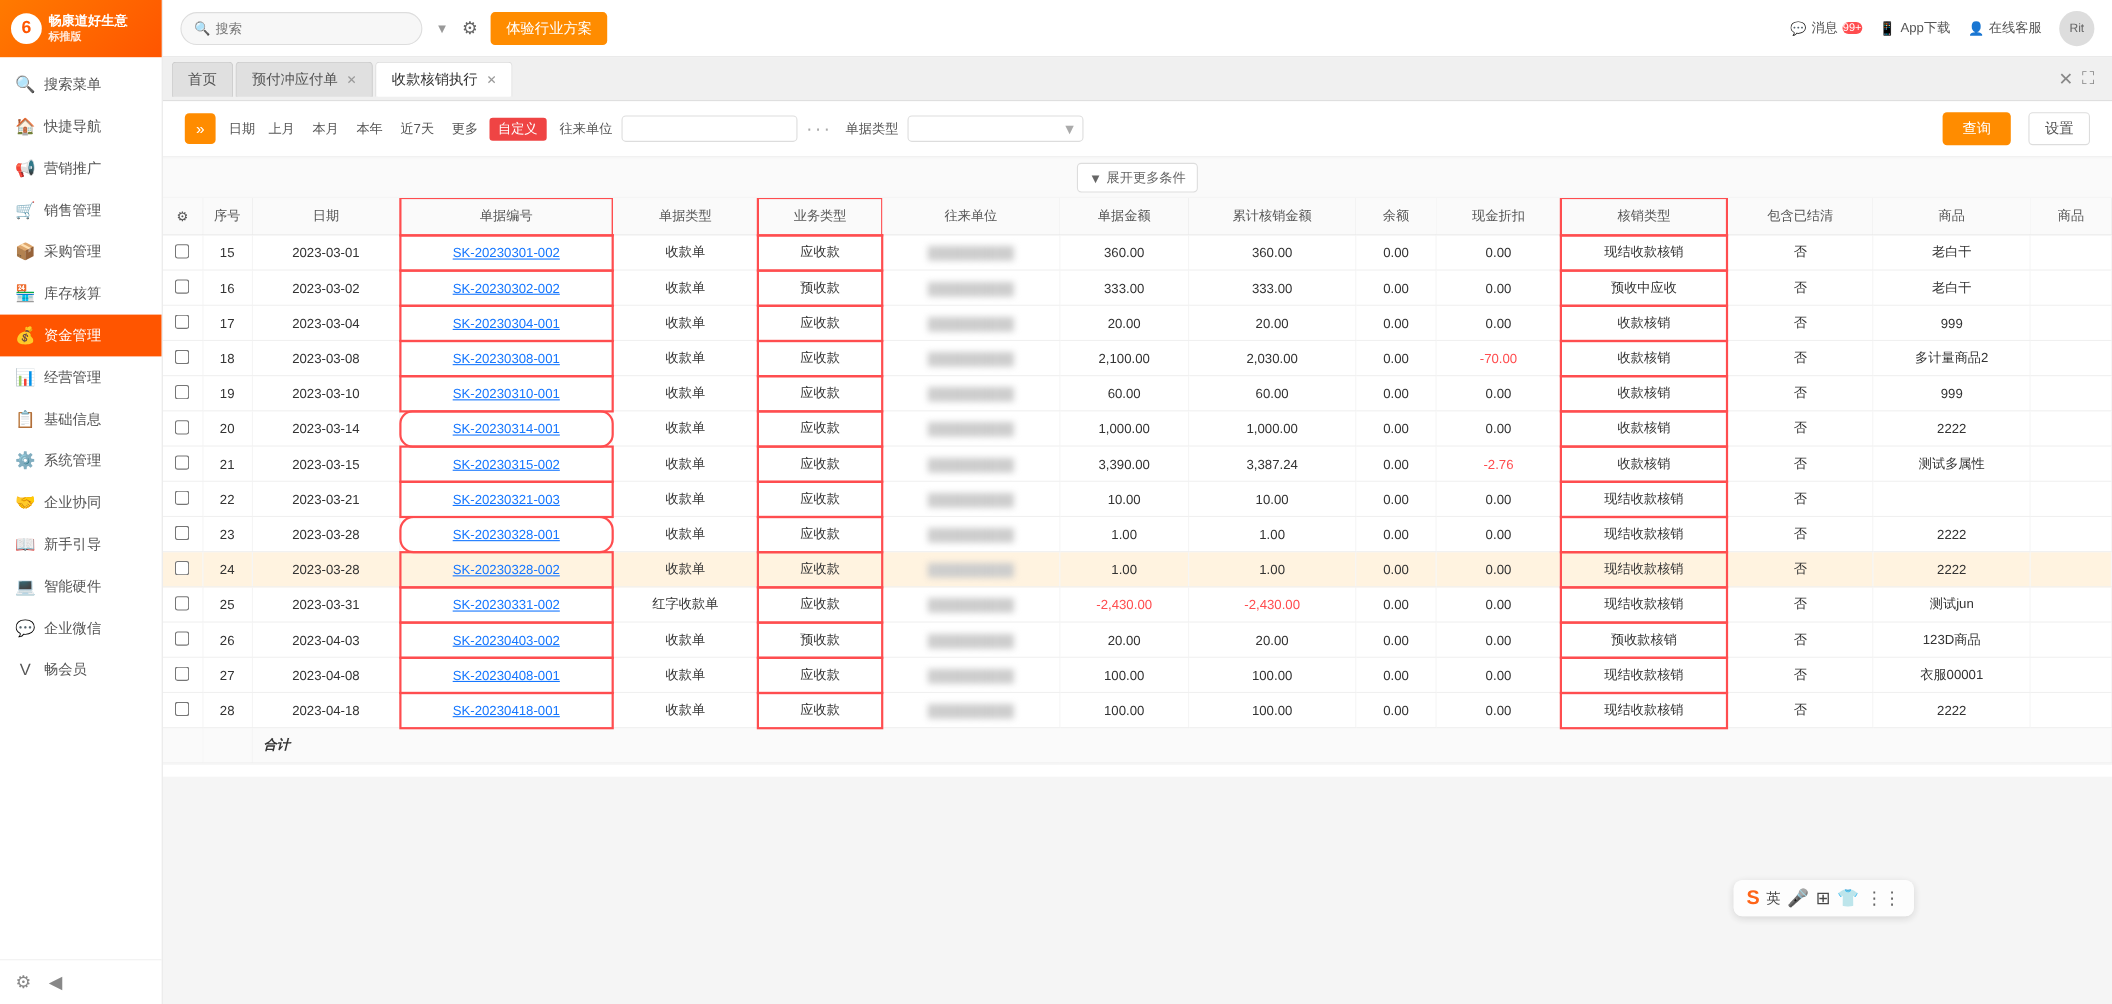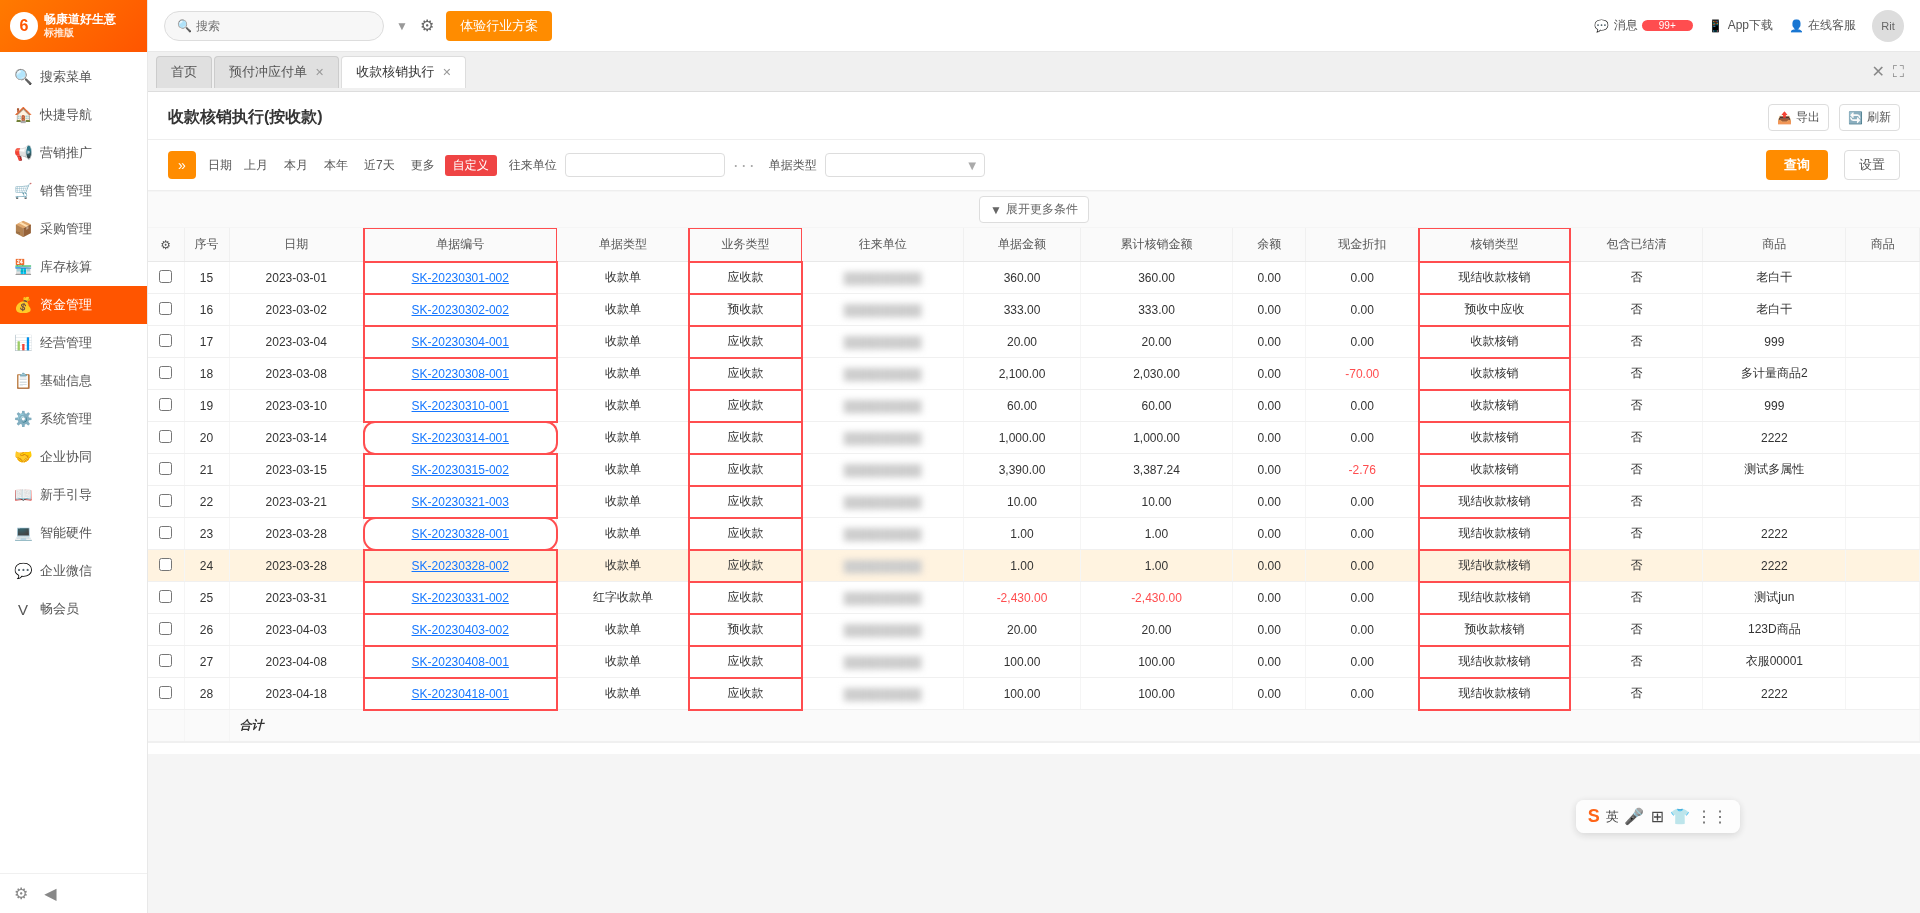--- a/index.html
+++ b/index.html
@@ -115,21 +115,21 @@
       gap: 4px;
       font-size: 12px;
       color: #555;
       cursor: pointer;
     }
     .badge {
       background: #ff4d4f;
       color: #fff;
       border-radius: 10px;
       font-size: 10px;
-      padding: 0 17px;
+      padding: 0 0;
       min-width: 18px;
       text-align: center;
     }
     .topbar-user { font-size: 12px; color: #555; cursor: pointer; }
 
     
     .tabbar {
       height: 40px;
       background: #f0f0f0;
       border-bottom: 1px solid #ddd;
@@ -251,21 +251,20 @@
     }
     .query-btn {
       background: #ff8c00;
       color: #fff;
       border: none;
       border-radius: 4px;
       padding: 6px 18px;
       font-size: 13px;
       cursor: pointer;
       margin-left: auto;
-      font-weight: bold;
     }
     .setting-btn {
       background: #fff;
       color: #555;
       border: 1px solid #ddd;
       border-radius: 4px;
       padding: 5px 14px;
       font-size: 13px;
       cursor: pointer;
       margin-left: 4px;
@@ -496,33 +495,20 @@
     </div>
     <div class="tab-actions">
       <button class="tab-action-btn">✕</button>
       <button class="tab-action-btn">⛶</button>
     </div>
   </div>
 
   <div class="content">
     <div class="content-inner">
 
-      <div class="page-header">
-        <div class="page-title">收款核销执行(按收款)</div>
-        <div class="page-header-actions">
-          <button class="header-action-btn">
-            <span>📤</span>
-            <span>导出</span>
-          </button>
-          <button class="header-action-btn">
-            <span>🔄</span>
-            <span>刷新</span>
-          </button>
-        </div>
-      </div>
 
       <div class="filter-bar">
         <div class="filter-toggle">
           <span>»</span>
         </div>
         <div class="filter-group">
           <span class="filter-label">日期</span>
           <div class="filter-options">
             <span class="filter-opt">上月</span>
             <span class="filter-opt">本月</span>

